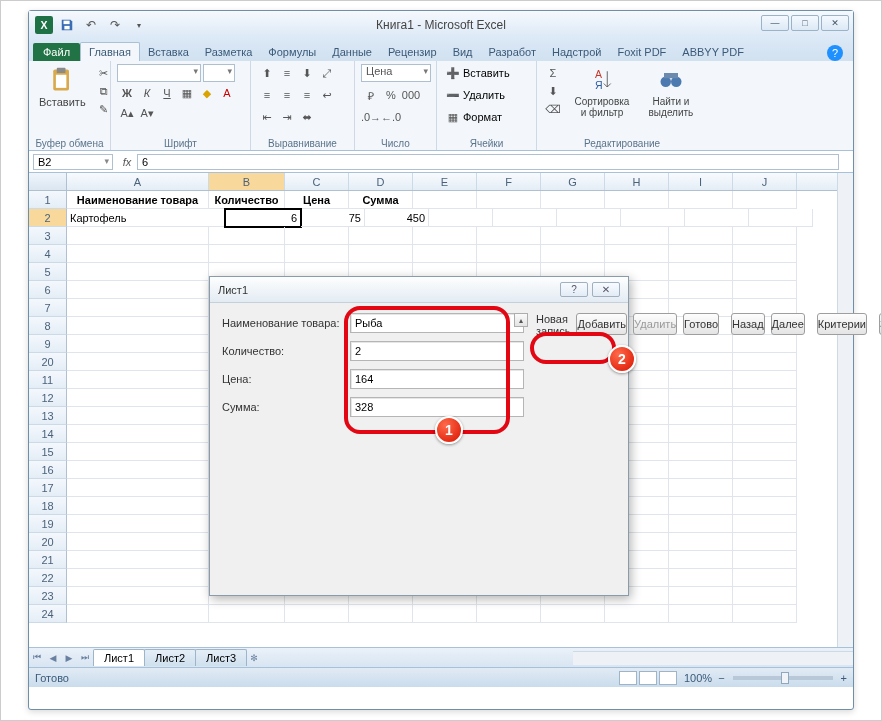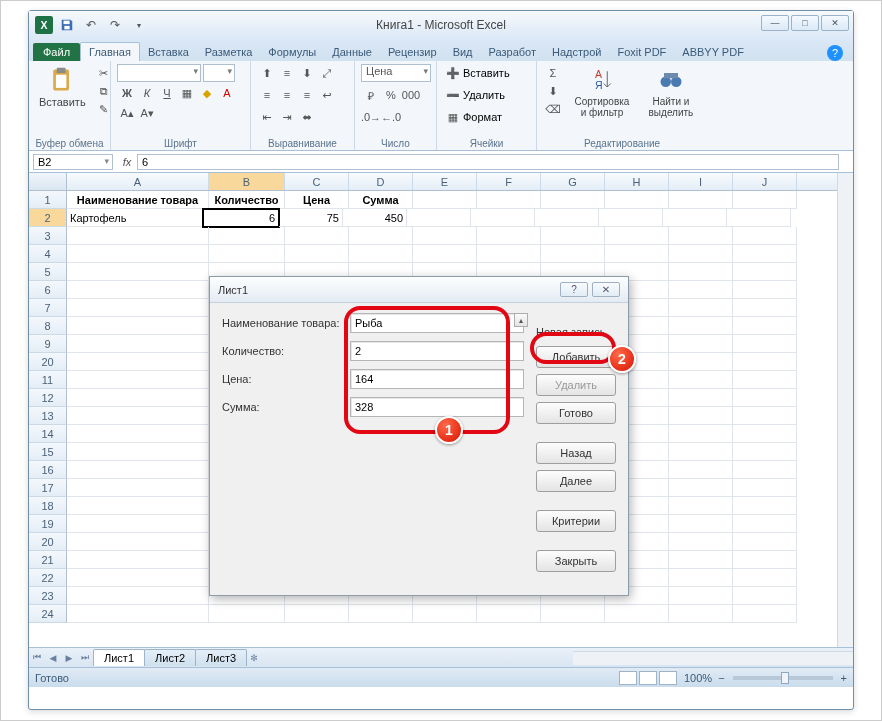--- a/index.html
+++ b/index.html
@@ -70,21 +70,21 @@
 
 .dialog{position:absolute;left:209px;top:276px;width:420px;height:320px;background:#f0f0f0;border:1px solid #8a9bab;box-shadow:2px 3px 10px rgba(0,0,0,.3);font-size:11px;}
 .dlg-title{height:26px;background:linear-gradient(#fdfefe,#e3ebf3);border-bottom:1px solid #c4d0dc;display:flex;align-items:center;padding:0 8px;color:#333;}
 .dlg-winctrl{margin-left:auto;display:flex;gap:4px;}
 .dlg-winctrl .wb{width:28px;height:15px;border:1px solid #a0b0c0;border-radius:2px;background:linear-gradient(#f8fbff,#e2ecf5);display:flex;align-items:center;justify-content:center;font-size:10px;color:#556;}
 .dlg-body{padding:10px 12px;display:flex;gap:12px;height:calc(100% - 26px);}
 .dlg-fields{flex:1;position:relative;}
 .dlg-fields .fldrow{display:flex;align-items:center;margin-bottom:8px;height:20px;}
 .dlg-fields label{width:128px;color:#333;}
 .dlg-fields input{flex:1;height:20px;border:1px solid #b5b5b5;padding:0 4px;font-size:11px;background:#fff;box-shadow:inset 1px 1px 0 #e6e6e6;}
-.dlg-side{width:80px;display:flex;flex-direction:column;gap:6px;justify-content:center;}
+.dlg-side{width:80px;display:flex;flex-direction:row;gap:6px;}
 .dlg-side .lbl{color:#333;margin-bottom:2px;}
 .dlg-btn{height:22px;border:1px solid #9e9e9e;border-radius:3px;background:linear-gradient(#fdfdfd,#e4e4e4);font-size:11px;color:#333;cursor:pointer;}
 .dlg-btn.disabled{color:#9a9a9a;}
 .scroll-arrow{position:absolute;right:-4px;top:0;width:14px;height:14px;border:1px solid #adadad;background:linear-gradient(#fafafa,#e4e4e4);display:flex;align-items:center;justify-content:center;font-size:8px;color:#555;}
 
 
 .anno-box{position:absolute;border:4px solid #e30613;border-radius:16px;pointer-events:none;}
 .anno1{left:344px;top:306px;width:166px;height:128px;}
 .anno2{left:530px;top:332px;width:86px;height:32px;}
 .badge{position:absolute;width:28px;height:28px;border-radius:50%;background:radial-gradient(circle at 35% 30%,#ff6a4a,#d91200);border:2px solid #fff;box-shadow:0 1px 3px rgba(0,0,0,.4);color:#fff;font-weight:bold;display:flex;align-items:center;justify-content:center;font-size:14px;}
@@ -297,21 +297,21 @@
           <div class="cell header" style="width: 64px;">Сумма</div>
           <div class="cell" style="width: 64px;"></div>
           <div class="cell" style="width: 64px;"></div>
           <div class="cell" style="width: 64px;"></div>
           <div class="cell" style="width: 64px;"></div>
           <div class="cell" style="width: 64px;"></div>
           <div class="cell" style="width: 64px;"></div>
         </div>
         <div class="rw">
           <div class="rh" style="background: rgb(249, 217, 155);">2</div>
-          <div class="cell" style="width: 136px;">Картофель</div>
+          <div class="cell" style="width: 158px;">Картофель</div>
           <div class="cell num selected" style="width: 76px;">6</div>
           <div class="cell num" style="width: 64px;">75</div>
           <div class="cell num" style="width: 64px;">450</div>
           <div class="cell" style="width: 64px;"></div>
           <div class="cell" style="width: 64px;"></div>
           <div class="cell" style="width: 64px;"></div>
           <div class="cell" style="width: 64px;"></div>
           <div class="cell" style="width: 64px;"></div>
           <div class="cell" style="width: 64px;"></div>
         </div>

